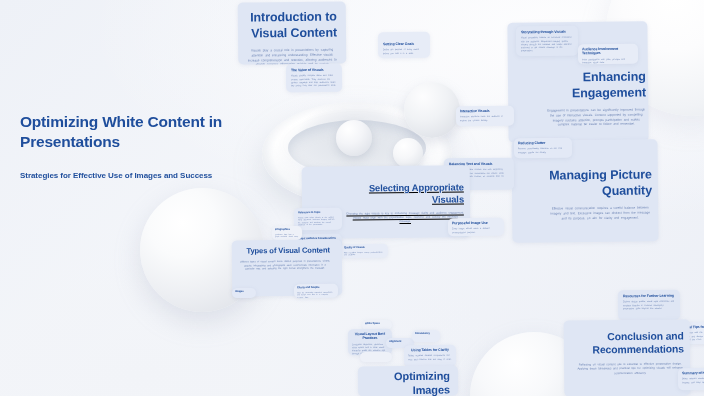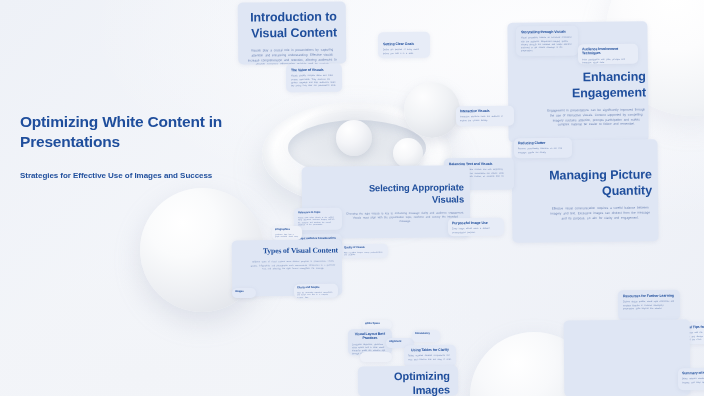--- a/index.html
+++ b/index.html
@@ -180,21 +180,21 @@
     <p class="c-body">Remove unnecessary elements so the core message stands out clearly.</p>
   </div>
 
   <div class="card sml" style="left:444px;top:158px;width:70px;height:32px;padding:4px 5px;transform:rotate(-0.6deg);">
     <h3 class="c-head">Balancing Text and Visuals</h3>
     <p class="c-body">A balanced layout pairs concise text with supporting imagery. Too much text overwhelms the viewer, while images alone may lack context, so combine both for clarity.</p>
   </div>
 
   <div class="card" style="left:302px;top:166px;width:168px;height:72px;padding:0;transform:rotate(-0.6deg);">
   </div>
-  <div style="position:absolute;left:346px;top:182px;width:118px;transform:rotate(-0.6deg);">
+  <div style="position:absolute;left:346px;top:182px;width:118px;transform:rotate(-0.6deg);text-decoration:underline;">
     <h2 class="c-head ta-r" style="font-size:9.4px;line-height:1.25;">Selecting Appropriate Visuals</h2>
     <p class="c-body ta-c" style="font-size:2.7px;margin-top:6px;">Choosing the right visuals is key to enhancing message clarity and audience engagement. Visuals must align with the presentation topic, reinforce and convey the intended message.</p>
   </div>
 
   <div class="card sml paler" style="left:448px;top:218px;width:56px;height:18px;padding:3px 4px;transform:rotate(-0.6deg);">
     <h3 class="c-head">Purposeful Image Use</h3>
     <p class="c-body">Every image should serve a defined communication purpose.</p>
   </div>
 
   <div class="card tny pale" style="left:294px;top:208px;width:48px;height:22px;padding:3px 4px;transform:rotate(-0.6deg);">
@@ -212,21 +212,21 @@
     <p class="c-body">High resolution images convey professionalism and credibility.</p>
   </div>
 
   <div class="card tny white" style="left:272px;top:226px;width:30px;height:14px;padding:2px 3px;transform:rotate(-0.6deg);">
     <h3 class="c-head">Infographics</h3>
     <p class="c-body">Condense data into a single readable visual story.</p>
   </div>
 
   <div class="card" style="left:232px;top:240px;width:110px;height:56px;padding:0;transform:rotate(-0.6deg);">
   </div>
-  <div style="position:absolute;left:248px;top:246px;width:90px;transform:rotate(-0.6deg);font-family:Liberation Serif, serif;">
+  <div style="position:absolute;left:240px;top:246px;width:90px;transform:rotate(-0.6deg);">
     <h2 class="c-head ta-r" style="font-size:7.6px;line-height:1.25;">Types of Visual Content</h2>
     <p class="c-body ta-c" style="font-size:2.3px;margin-top:5px;">Different types of visual content serve distinct purposes in presentations. Charts, graphs, infographics and photographs each communicate information in a particular way, and selecting the right format strengthens the message.</p>
   </div>
 
   <div class="card tny paler" style="left:294px;top:284px;width:44px;height:14px;padding:2px 3px;transform:rotate(-0.6deg);">
     <h3 class="c-head">Charts and Graphs</h3>
     <p class="c-body">Ideal for presenting numerical comparisons and trends over time in a compact, readable form.</p>
   </div>
 
   <div class="card tny pale" style="left:232px;top:288px;width:24px;height:10px;padding:2px 3px;transform:rotate(-0.6deg);">
@@ -269,19 +269,23 @@
     <p class="c-body">Explore design guides, visual style references and template libraries to continue developing presentation skills beyond this session.</p>
   </div>
 
   <div class="card sml paler" style="left:680px;top:322px;width:52px;height:22px;padding:3px 4px;transform:rotate(-0.6deg);">
     <h3 class="c-head">Final Tips for Success</h3>
     <p class="c-body">Rehearse with the visuals, keep slides simple and always design for the back row of the room.</p>
   </div>
 
   <div class="card" style="left:564px;top:320px;width:126px;height:76px;padding:0;transform:rotate(-0.6deg);">
   </div>
+  <div style="position:absolute;left:576px;top:330px;width:108px;transform:rotate(-0.6deg);">
+    <h2 class="c-head ta-r" style="font-size:10.4px;line-height:1.26;">Conclusion and Recommendations</h2>
+    <p class="c-body ta-c" style="font-size:2.8px;margin-top:6px;">Reflecting on visual content use is essential to effective presentation design. Applying these takeaways and practical tips for optimising visuals will enhance communication efficiency.</p>
+  </div>
 
   <div class="card sml pale" style="left:678px;top:368px;width:54px;height:22px;padding:3px 4px;transform:rotate(-0.6deg);">
     <h3 class="c-head">Summary of Key Points</h3>
     <p class="c-body">Select relevant visuals, balance text and imagery, and keep layouts clean.</p>
   </div>
 
 </div>
 
 </body></html>

